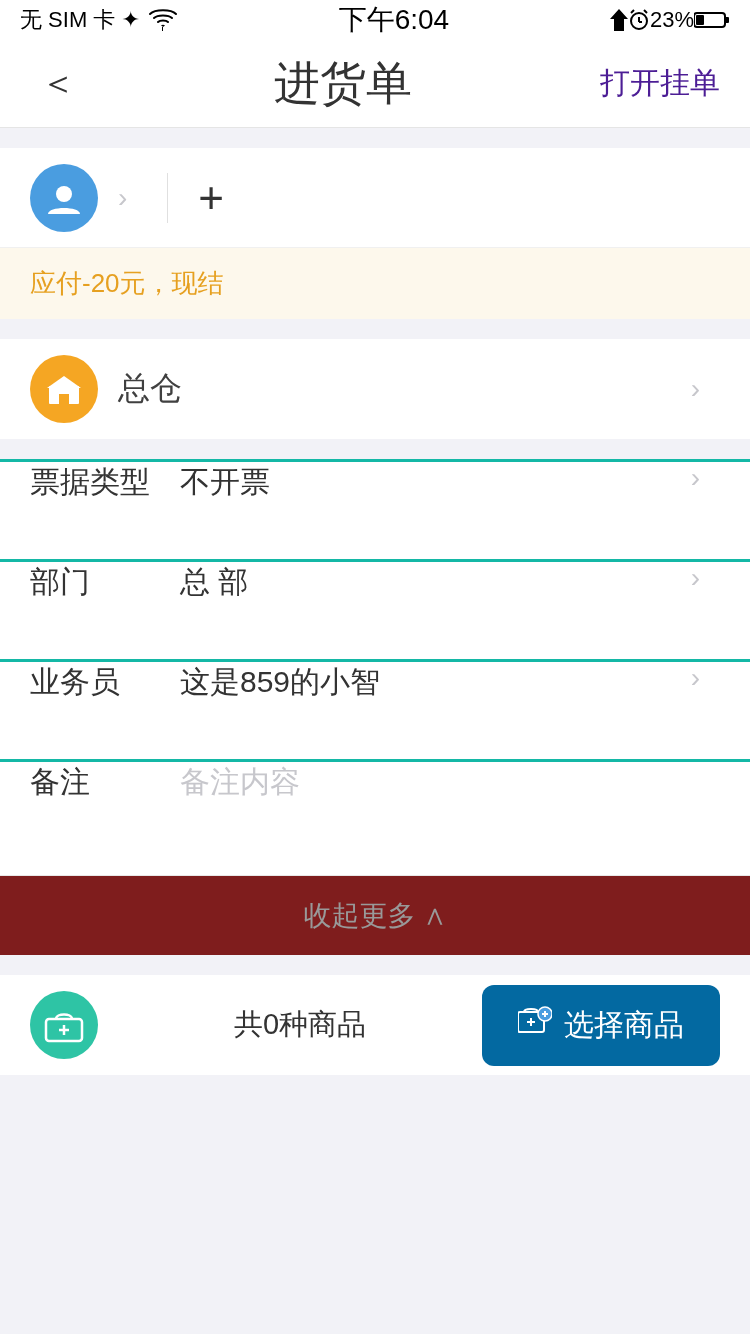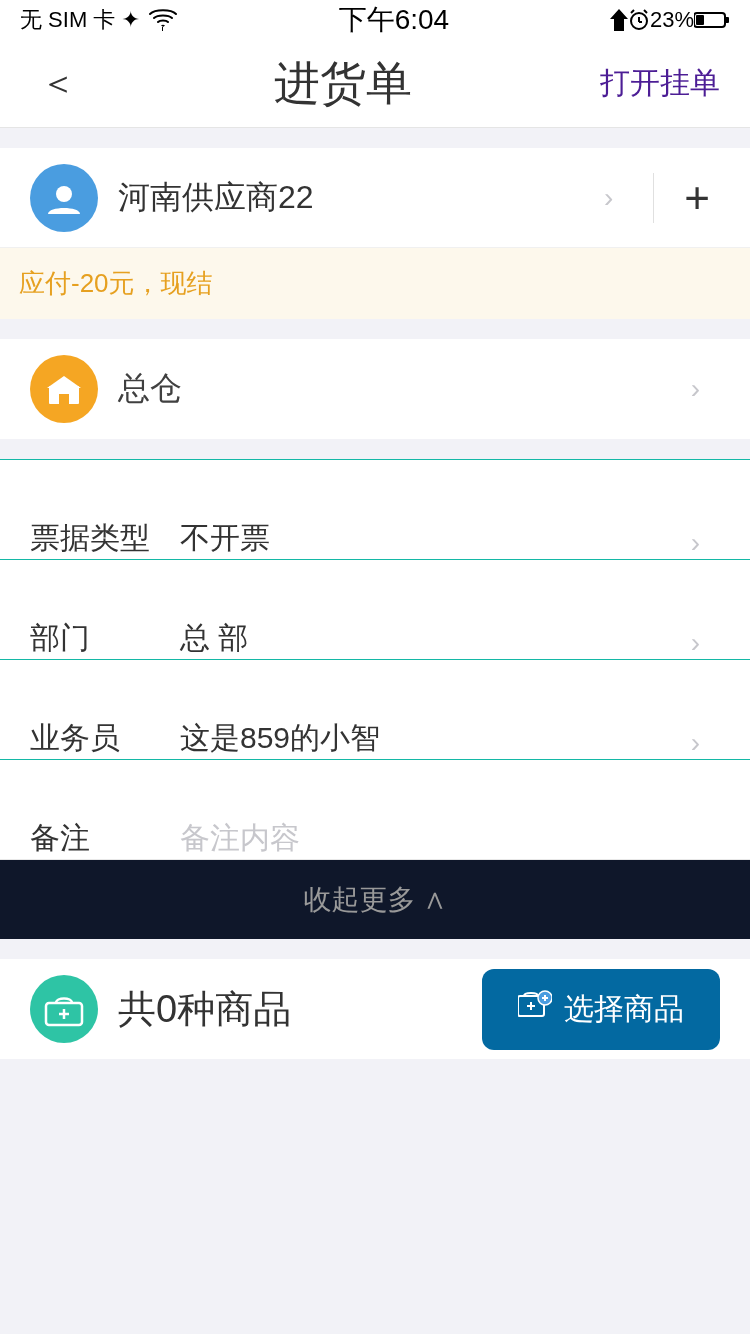--- a/index.html
+++ b/index.html
@@ -125,21 +125,21 @@
     .supplier-divider {
       width: 1px;
       height: 50px;
       background: #e0e0e0;
       margin: 0 20px;
     }
 
     
     .notice-row {
       background: #fdf8ec;
-      padding: 18px 19px;
+      padding: 18px 30px;
       font-size: 26px;
       color: #e6a020;
     }
 
     
     .warehouse-row {
       display: flex;
       align-items: center;
       padding: 0 30px;
       height: 100px;
@@ -157,50 +157,51 @@
     }
     .warehouse-name {
       flex: 1;
       font-size: 32px;
       color: #404040;
     }
 
     
     .form-row {
       display: flex;
-      align-items: flex-end;
+      align-items: flex-start;
       padding: 0 30px;
       height: 100px;
-      border-top: 1px solid #14b8a6;
+      border-top: 3px solid #14b8a6;
     }
     .form-label {
       font-size: 30px;
       color: #333;
       width: 130px;
       flex-shrink: 0;
     }
     .form-value {
       flex: 1;
       font-size: 30px;
       color: #333;
       padding-left: 20px;
     }
     .form-value.placeholder {
       color: #c7c7cc;
     }
 
     
     .collapse-row {
-      background: #0f172a;
+      background: #7f1d1d;
       display: flex;
       align-items: center;
       justify-content: center;
       height: 80px;
       border-top: 1px solid #e8e8e8;
       cursor: pointer;
+      margin-top: 16px;
     }
     .collapse-text {
       font-size: 28px;
       color: #999;
     }
 
     
     .product-bar {
       background: #fff;
       display: flex;
@@ -214,22 +215,23 @@
       height: 68px;
       border-radius: 50%;
       background: #2ec4a5;
       display: flex;
       align-items: center;
       justify-content: center;
       margin-right: 20px;
     }
     .product-count {
       flex: 1;
-      font-size: 38px;
-      color: #333;
+      font-size: 29px;
+      color: #333;
+      text-align: center;
     }
     .select-btn {
       background: #0369a1;
       color: #fff;
       border: none;
       border-radius: 12px;
       padding: 20px 36px;
       font-size: 30px;
       display: flex;
       align-items: center;
@@ -284,21 +286,20 @@
 <div class="separator"></div>
 
 <div class="card">
   <div class="supplier-row">
     <div class="supplier-avatar">
       <svg viewBox="0 0 40 40" fill="white">
         <circle cx="20" cy="16" r="8"></circle>
         <path d="M4 36 C4 28 36 28 36 36 Z"></path>
       </svg>
     </div>
-    <span class="supplier-name">河南供应商22</span>
     <span class="chevron-right">›</span>
     <div class="supplier-divider"></div>
     <span class="supplier-add">+</span>
   </div>
   <div class="notice-row">
     <span>应付-20元，现结</span>
   </div>
 </div>
 
 <div class="separator"></div>

